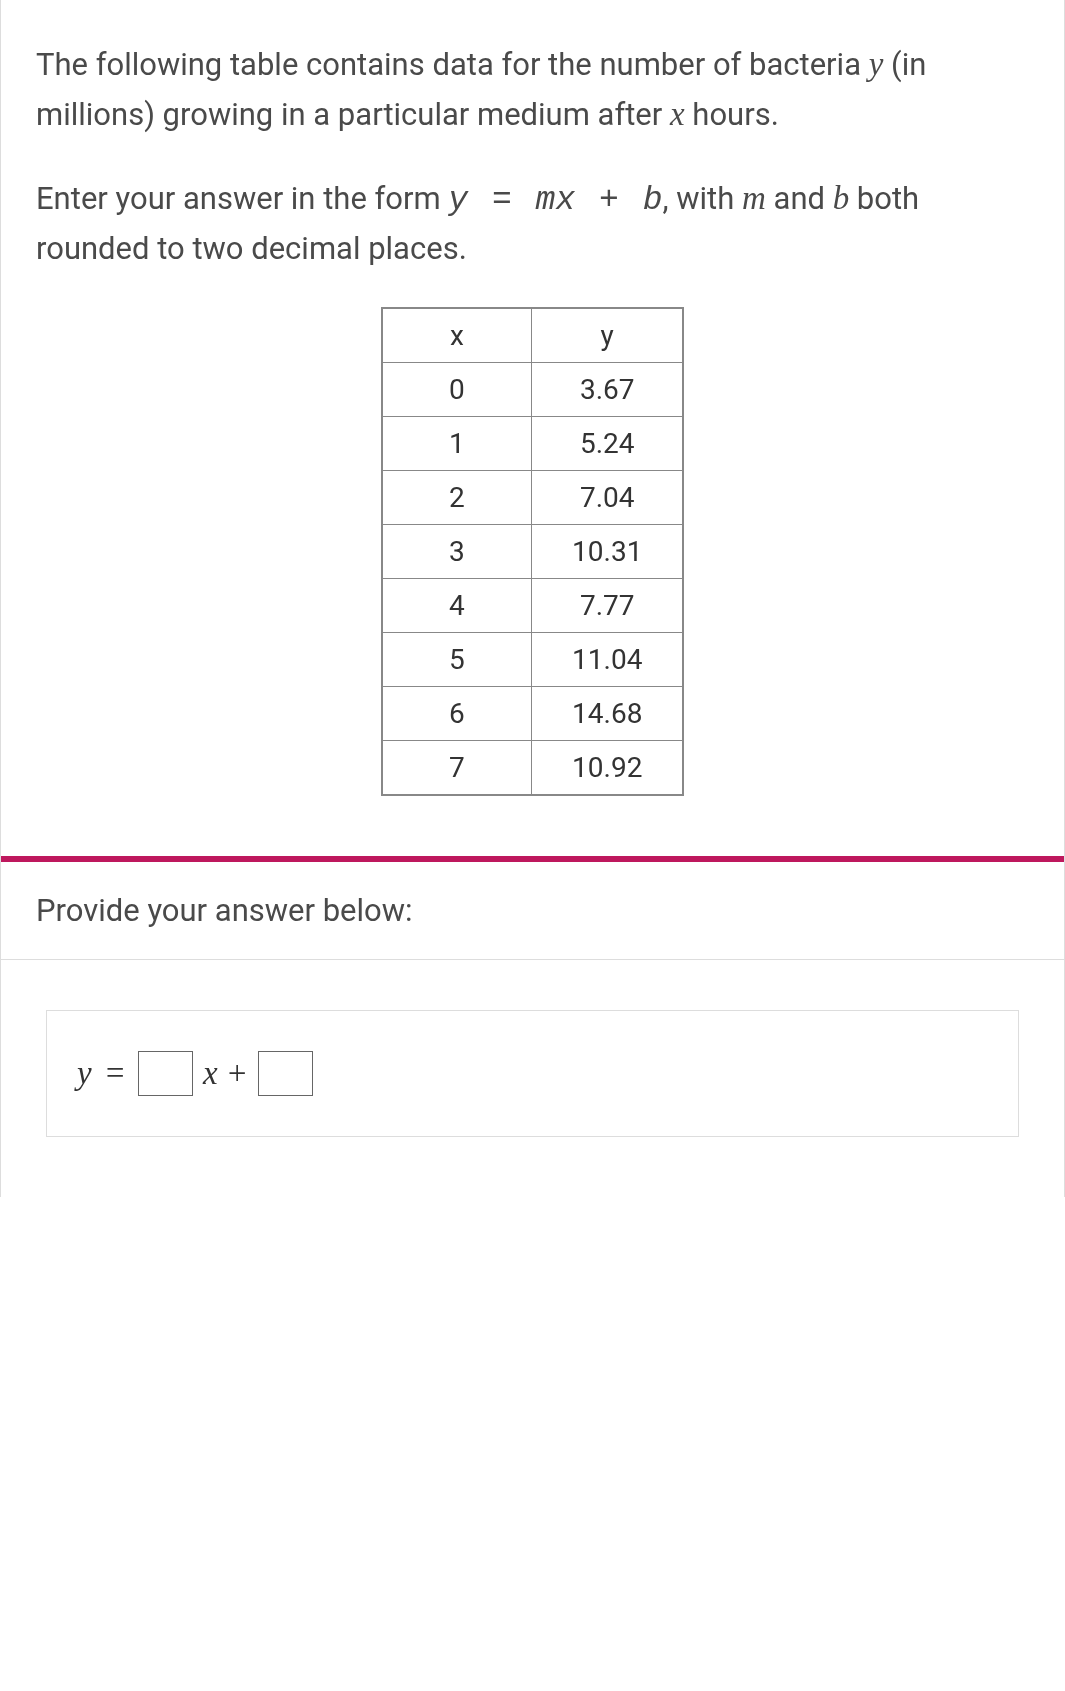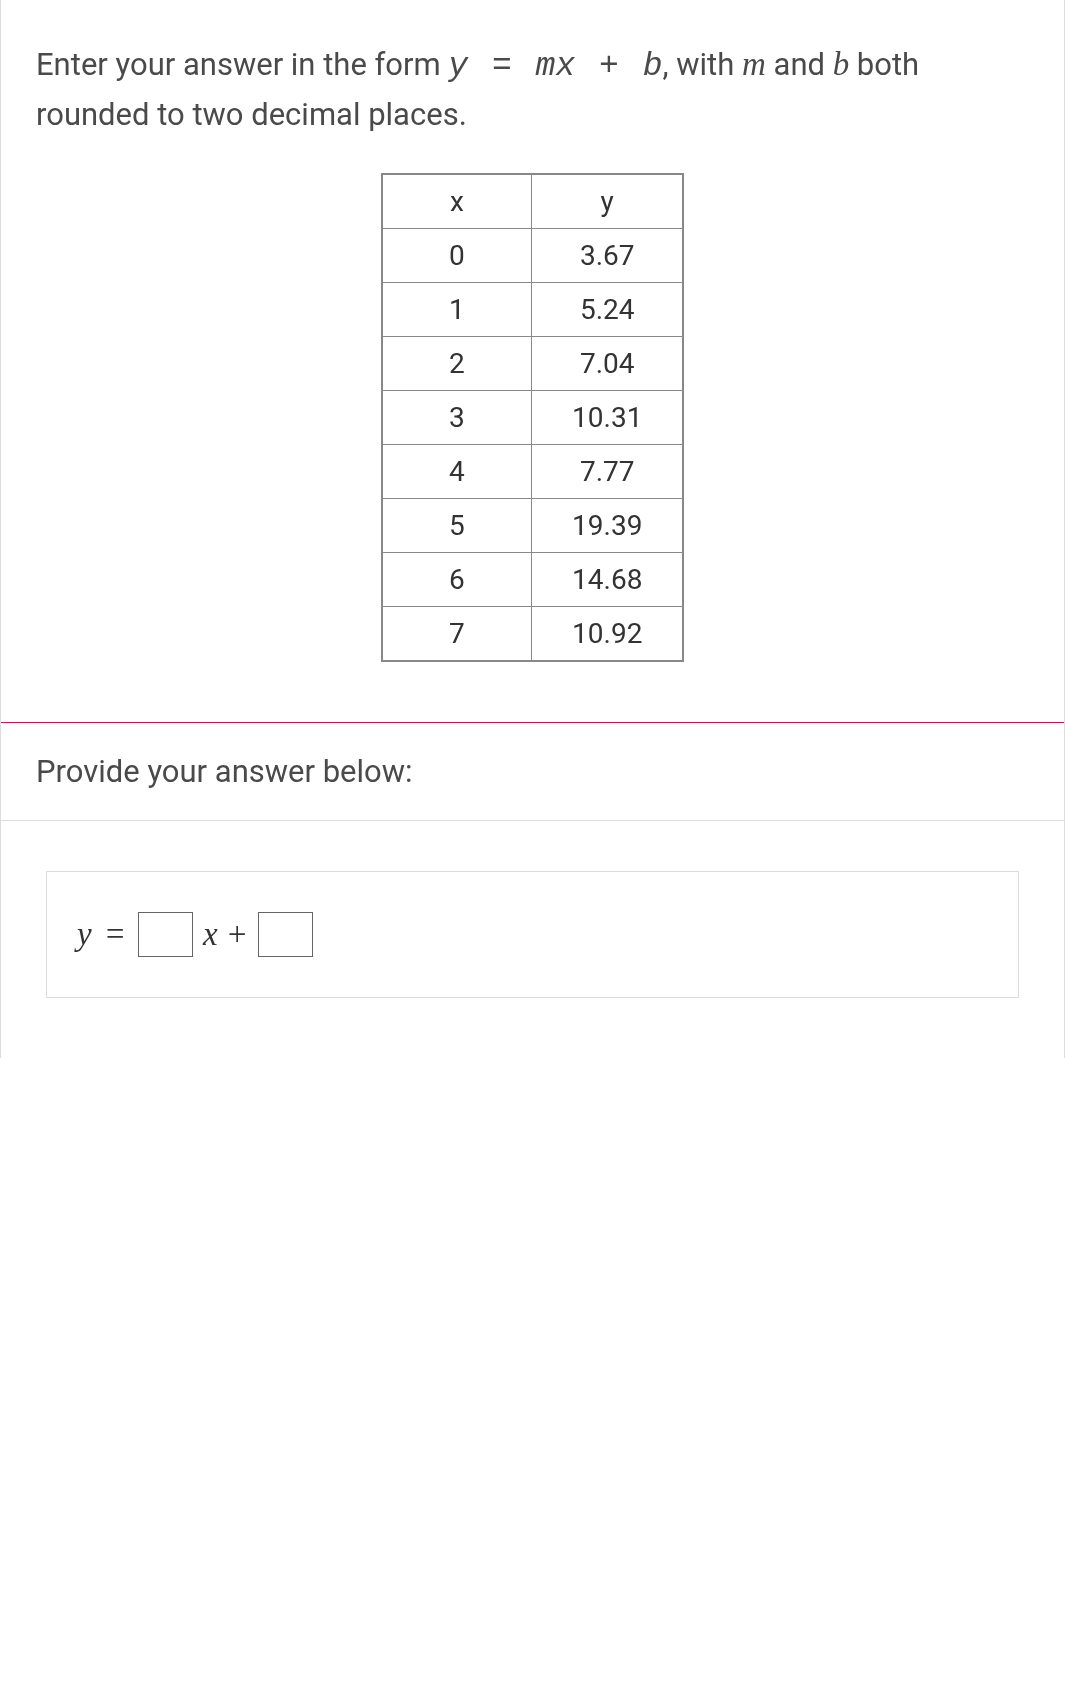--- a/index.html
+++ b/index.html
@@ -52,21 +52,21 @@
       text-align: center;
       font-size: 28px;
       font-weight: 400;
       color: #333;
       min-width: 150px;
     }
     .data-table th {
       font-weight: 400;
     }
     .prompt-section {
-      border-top: 1px solid #be185d;
+      border-top: 6px solid #be185d;
       padding: 30px 35px 30px 35px;
     }
     .prompt-text {
       font-size: 31px;
       color: #4a4a4a;
     }
     .answer-section {
       border-top: 1px solid #ddd;
       padding: 50px 45px 60px 45px;
     }
@@ -100,20 +100,23 @@
     .answer-box .x-plus {
       padding: 0 6px;
     }
   </style>
 </head>
 <body>
 
 <div class="question-container">
   <div class="question-body">
 
+    <p>
+      <span>The following table contains data for the number of bacteria </span><span class="math-var">y</span><span>  (in millions) growing in a particular medium after </span><span class="math-var">x</span><span> hours.</span>
+    </p>
 
 
     <p>
       <span>Enter your answer in the form </span><span class="math-expr"><span>y</span><span class="op"> = </span><span>m</span><span>x</span><span class="op"> + </span><span>b</span></span><span>, with </span><span class="math-var">m</span><span> and </span><span class="math-var">b</span><span> both rounded to two decimal places.</span>
     </p>
 
     <table class="data-table">
       <thead>
         <tr>
           <th>x</th>
@@ -136,21 +139,21 @@
         <tr>
           <td>3</td>
           <td>10.31</td>
         </tr>
         <tr>
           <td>4</td>
           <td>7.77</td>
         </tr>
         <tr>
           <td>5</td>
-          <td>19.39</td>
+          <td>11.04</td>
         </tr>
         <tr>
           <td>6</td>
           <td>14.68</td>
         </tr>
         <tr>
           <td>7</td>
           <td>10.92</td>
         </tr>
       </tbody>

